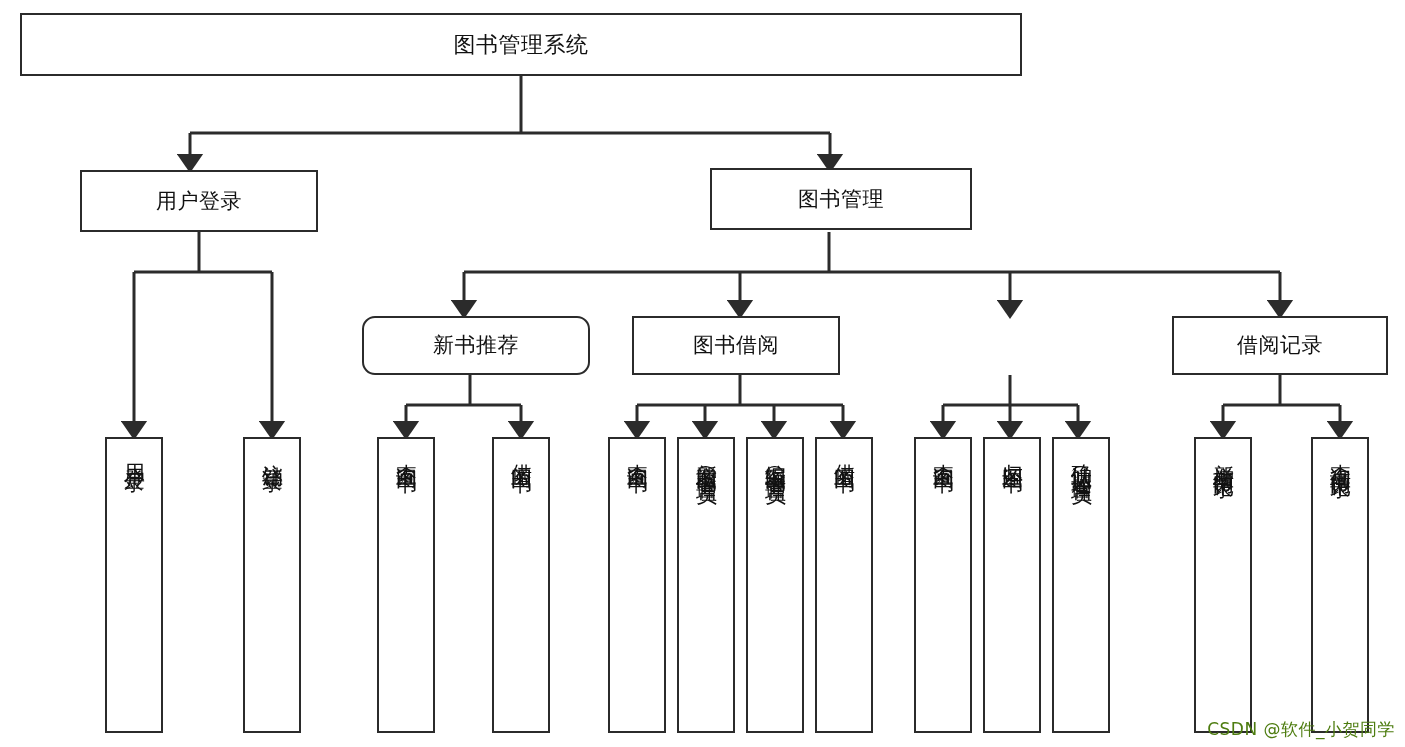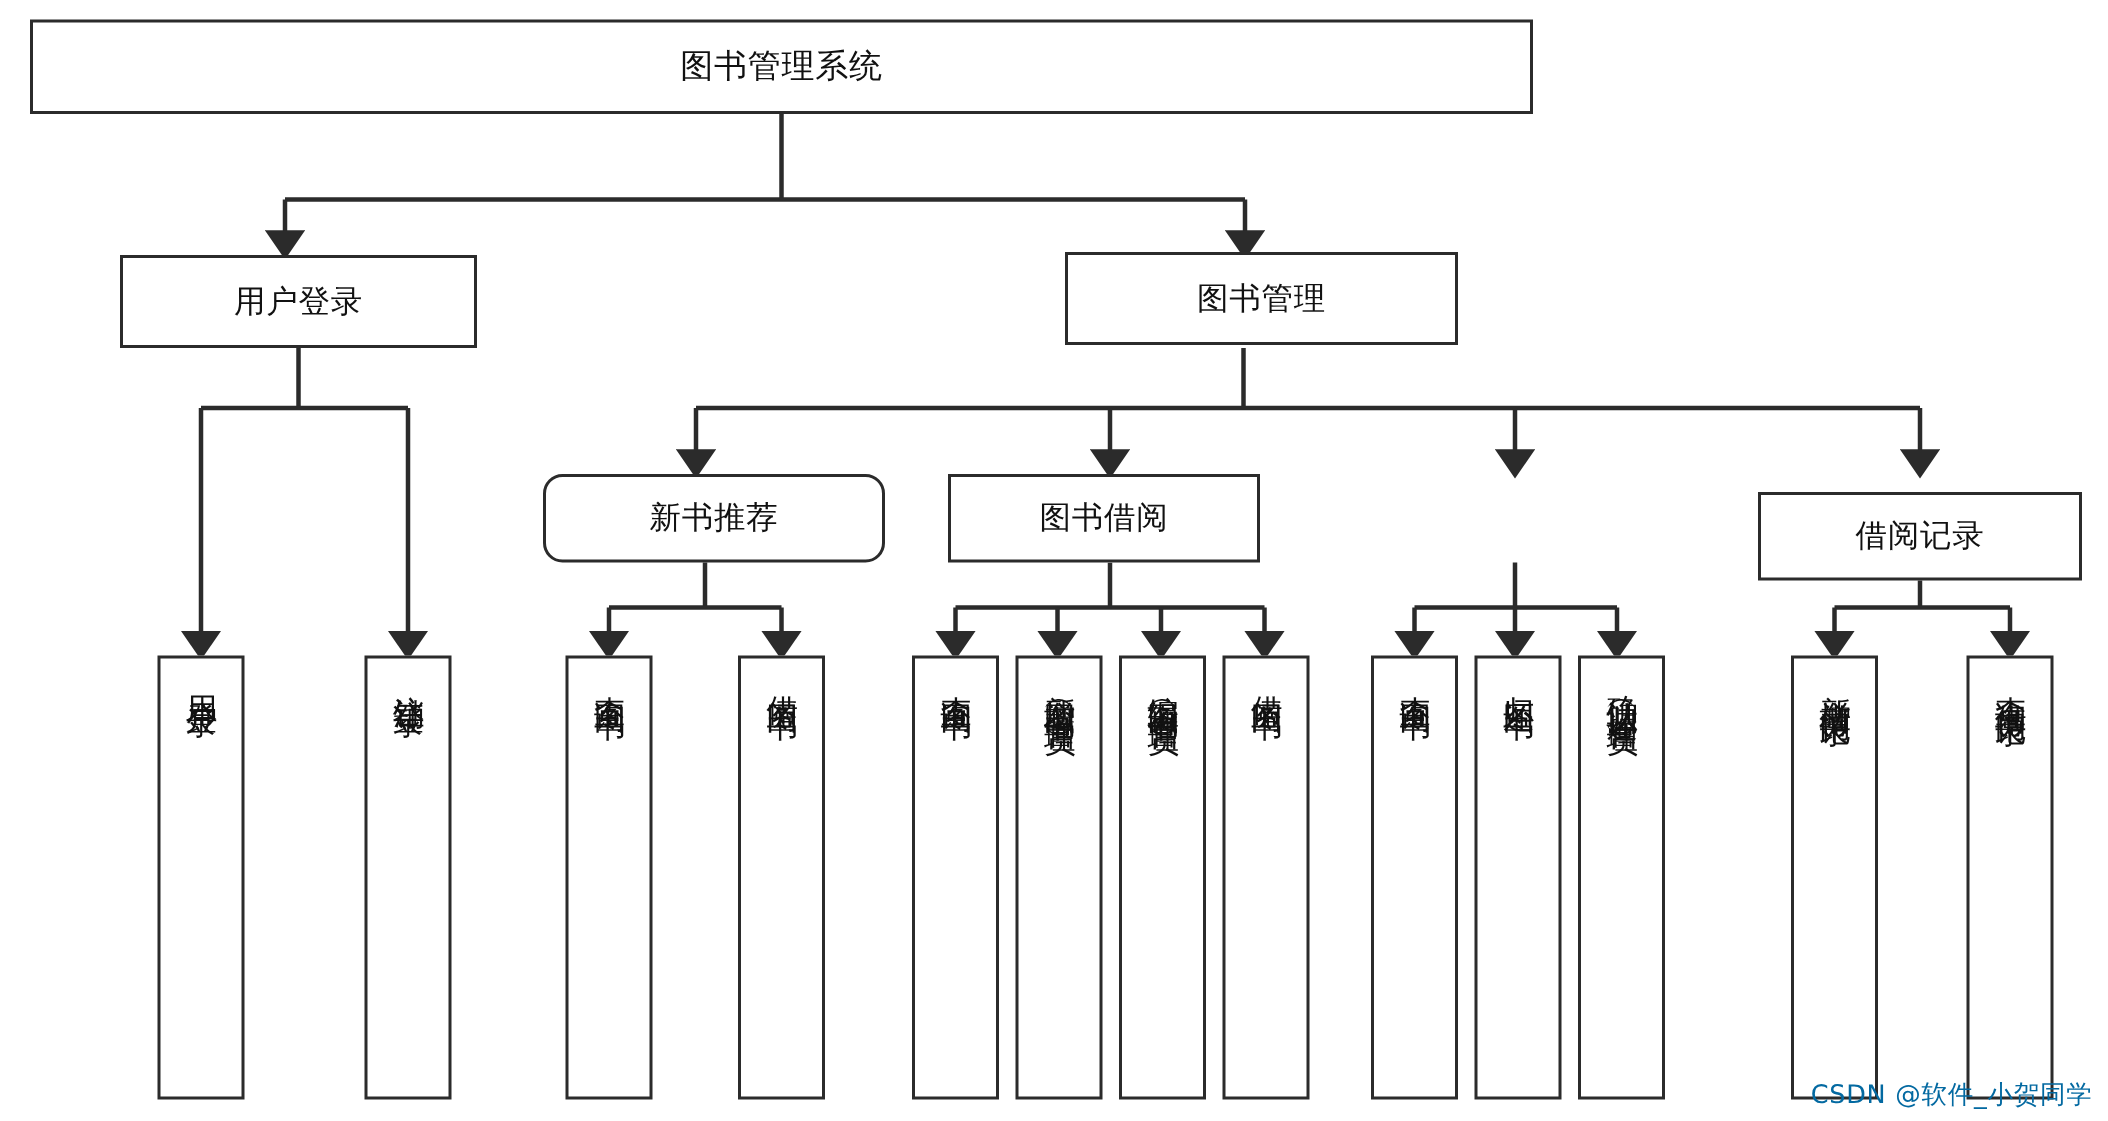--- a/index.html
+++ b/index.html
@@ -55,21 +55,21 @@
     letter-spacing: 3px;
     line-height: 1;
     margin: 0 auto;
   }
   .node.root .node-label { font-size: 22px; }
   .watermark {
     position: absolute;
     right: 10px;
     bottom: 6px;
     font-size: 17px;
-    color: #0369a1;
+    color: #4d7c0f;
     letter-spacing: 0.5px;
     white-space: nowrap;
   }
 </style>
 </head>
 <body>
 
 <div id="diagram-root">
 
   <svg class="edges" viewBox="0 0 1405 747" xmlns="http://www.w3.org/2000/svg">
@@ -132,21 +132,21 @@
   <div class="node horiz" style="left:710px; top:168px; width:262px; height:62px;">
     <span class="node-label">图书管理</span>
   </div>
 
   <div class="node horiz" style="left:362px; top:316px; width:228px; height:59px;border-radius:13px;">
     <span class="node-label">新书推荐</span>
   </div>
   <div class="node horiz" style="left:632px; top:316px; width:208px; height:59px;">
     <span class="node-label">图书借阅</span>
   </div>
-  <div class="node horiz" style="left:1172px; top:316px; width:216px; height:59px;margin-top:12px;">
+  <div class="node horiz" style="left:1172px; top:316px; width:216px; height:59px;">
     <span class="node-label">借阅记录</span>
   </div>
 
   <div class="node vert" style="left:105px; top:437px; width:58px; height:296px;">
     <span class="node-label">用户登录</span>
   </div>
   <div class="node vert" style="left:243px; top:437px; width:58px; height:296px;">
     <span class="node-label">注销登录</span>
   </div>
 

